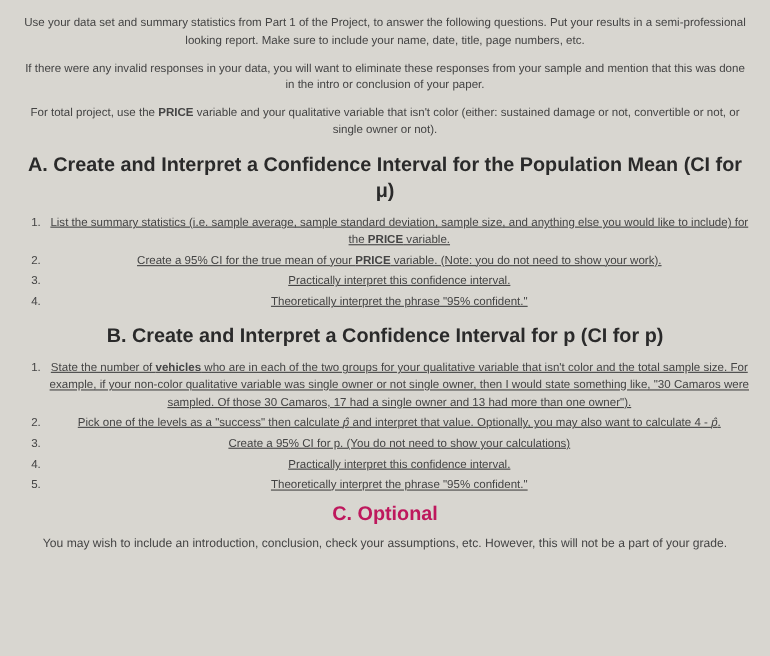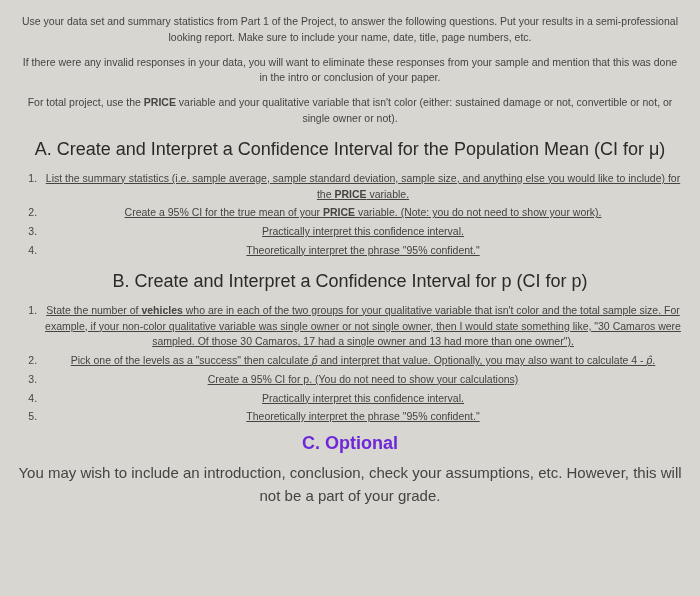--- a/index.html
+++ b/index.html
@@ -18,47 +18,47 @@
       overflow: hidden;
     }
     .intro-para {
       font-size: 10.5px;
       line-height: 1.5;
       margin-bottom: 9px;
       color: #444;
     }
     .section-heading {
       font-size: 18px;
-      font-weight: normal;
+      font-weight: bold;
       color: #2a2a2a;
       margin-top: 10px;
       margin-bottom: 10px;
       line-height: 1.35;
     }
     .sub-heading {
       font-size: 18px;
       font-weight: bold;
-      color: #6d28d9;
+      color: #be185d;
       margin-top: 8px;
       margin-bottom: 8px;
     }
     ol {
       padding-left: 22px;
       margin-bottom: 8px;
     }
     ol li {
       font-size: 10.5px;
       line-height: 1.5;
       color: #444;
       margin-bottom: 3px;
       padding-left: 4px;
       text-decoration: underline;
     }
     .closing-para {
-      font-size: 15px;
+      font-size: 11px;
       line-height: 1.5;
       color: #444;
       margin-top: 6px;
     }
     strong {
       font-weight: bold;
     }
     .phat {
       font-style: italic;
     }

